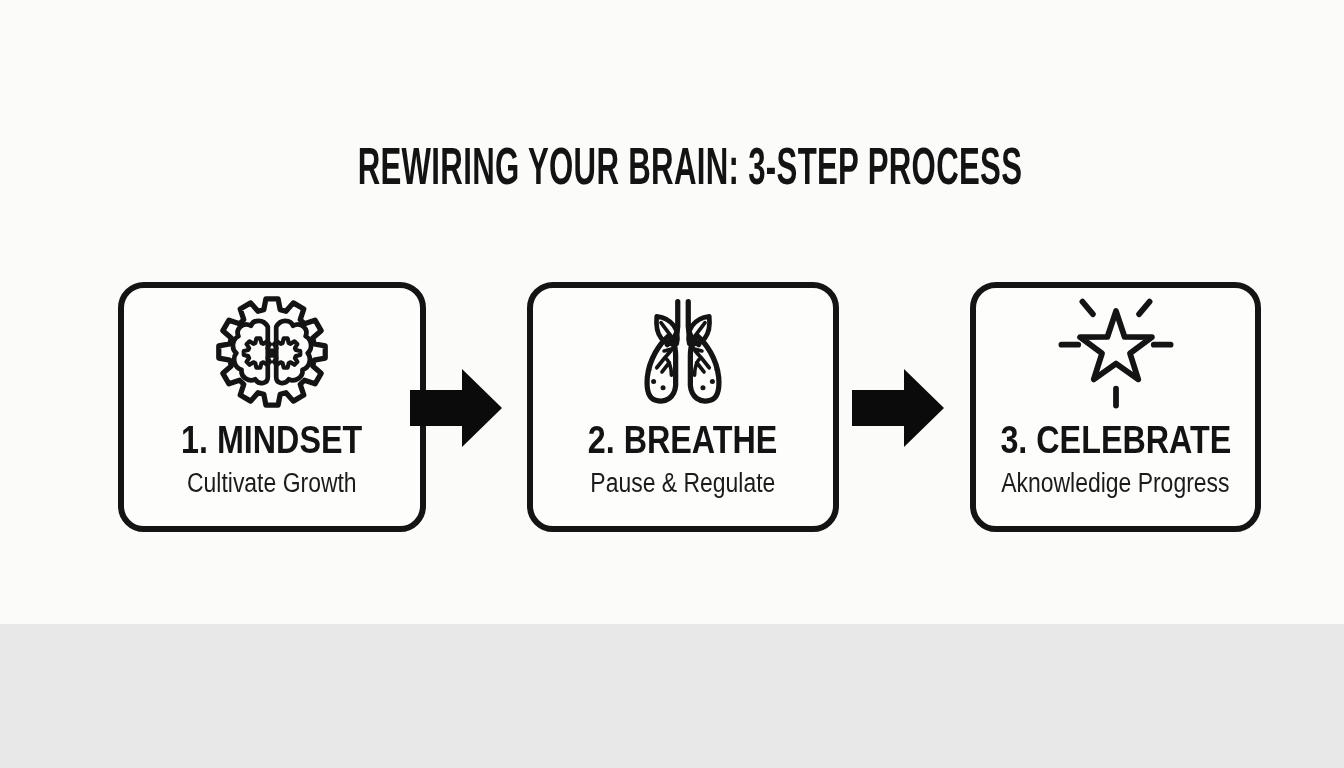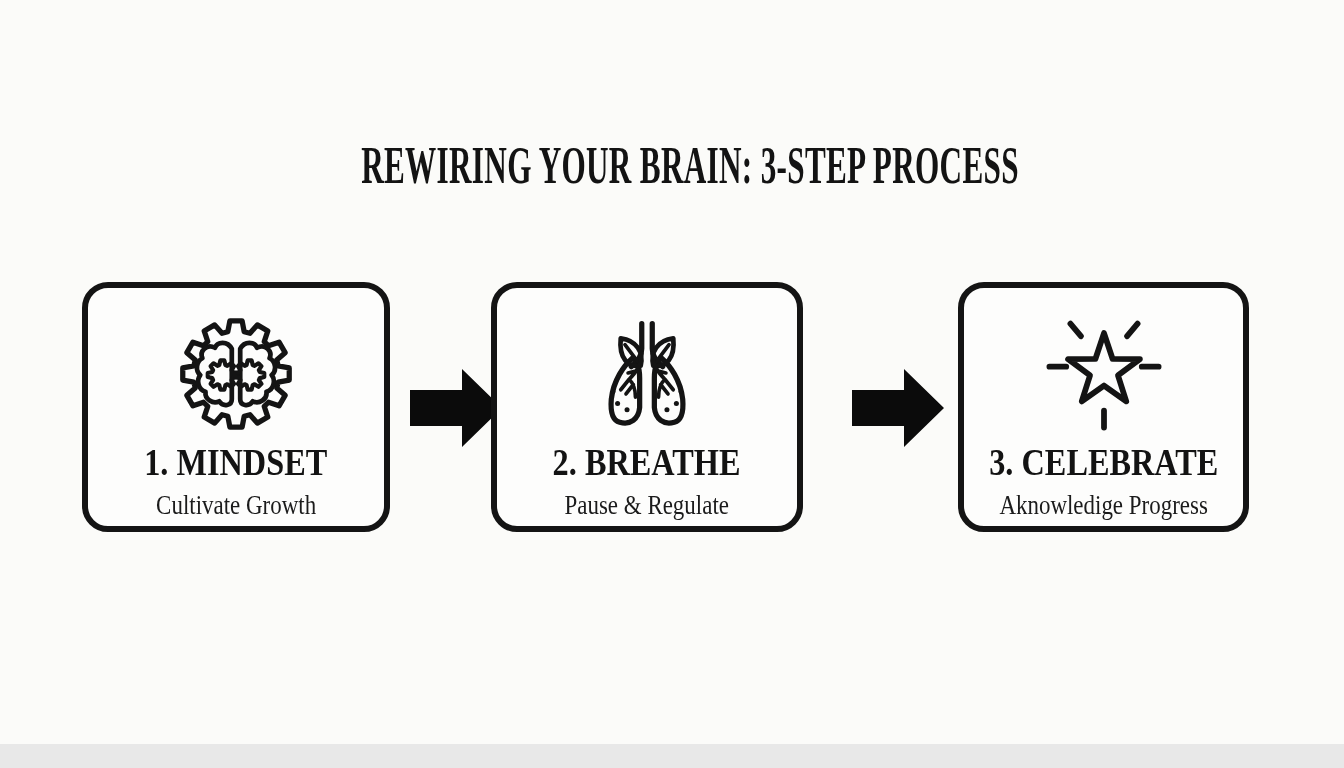--- a/index.html
+++ b/index.html
@@ -1,35 +1,35 @@
 <!DOCTYPE html>
 <html><head>
 <meta charset="utf-8">
 <style>
   html,body{margin:0;padding:0;background:#e8e8e8;}
   .canvas{
-    position:relative;width:1344px;height:744px;overflow:hidden;
+    position:relative;width:1344px;height:624px;overflow:hidden;
     background:#fbfbf9;color:#141414;
-    font-family:Liberation Serif, serif;
+    font-family:Liberation Sans, sans-serif;
   }
   .title{
     position:absolute;left:36px;top:140px;width:1308px;margin:0;
     text-align:center;font-size:52px;font-weight:700;line-height:1;
     white-space:nowrap;letter-spacing:0.5px;
     transform:scaleX(0.60);transform-origin:center;
     color:#131313;
   }
   .card{
     position:absolute;top:282px;height:250px;box-sizing:border-box;
     background:#fdfdfc;border:6px solid #141414;border-radius:26px;
-    display:flex;flex-direction:column;align-items:center;padding-top:23px;
+    display:flex;flex-direction:column;align-items:center;padding-top:1px;margin-left:36px;
   }
   .card-1{left:82px;width:308px}
   .card-2{left:491px;width:312px}
-  .card-3{left:958px;width:291px}
+  .card-3{left:934px;width:291px}
   .icon{display:block;height:126px}
   .icon svg{width:126px;height:126px;display:block}
   .label{
     font-weight:700;font-size:38px;line-height:1.05;margin-top:6px;
     white-space:nowrap;transform:scaleX(0.85);transform-origin:center;
     color:#131313;
   }
   .sublabel{
     font-size:27px;line-height:1.1;margin-top:8px;white-space:nowrap;
     transform:scaleX(0.85);transform-origin:center;color:#1b1b1b;

